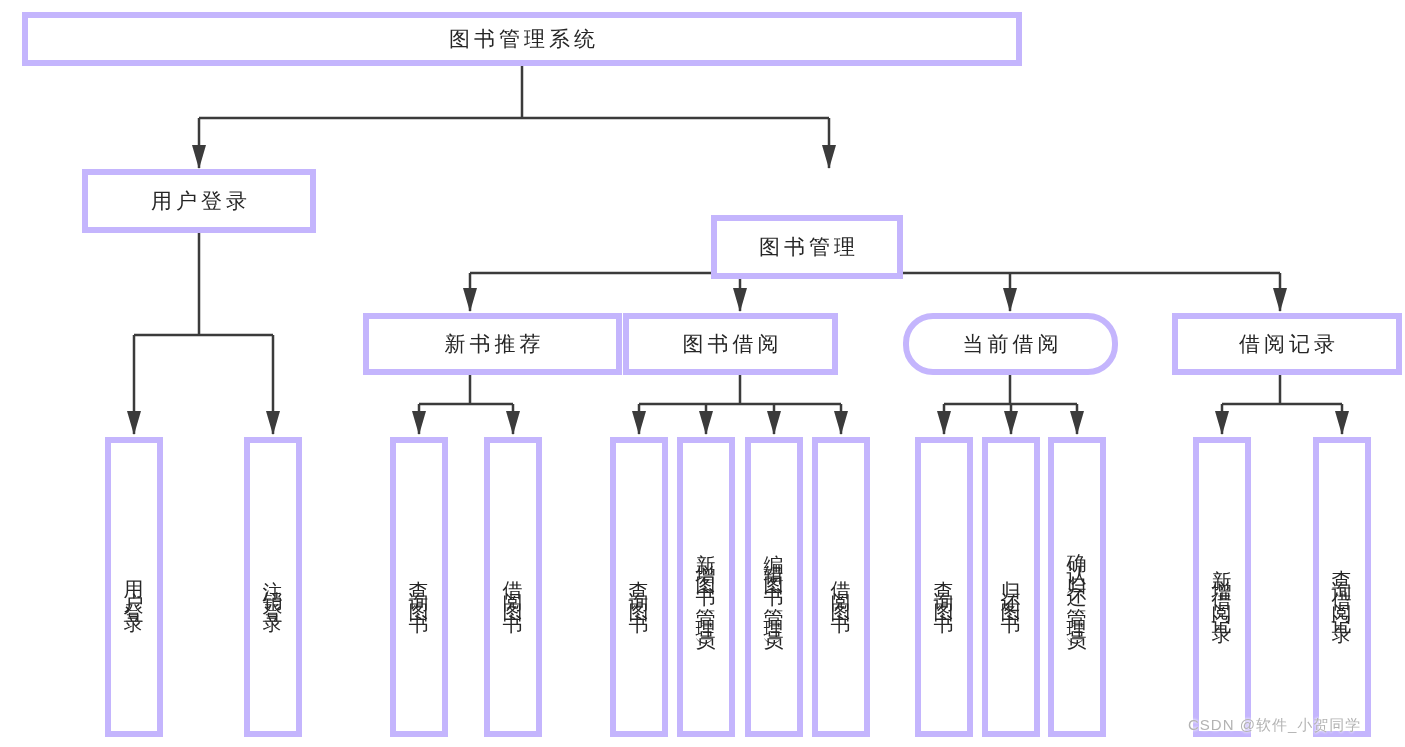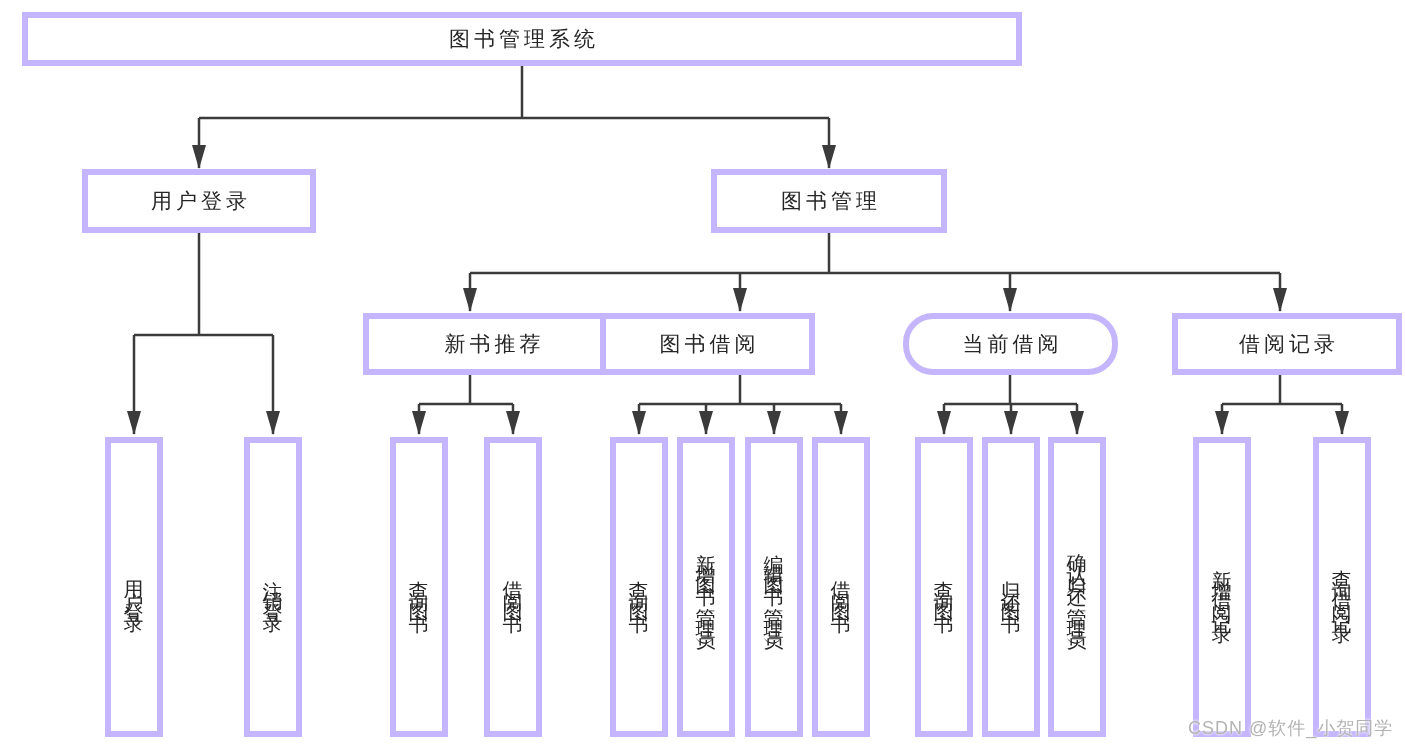--- a/index.html
+++ b/index.html
@@ -52,21 +52,21 @@
     letter-spacing: 11px;
     text-indent: 0;
     white-space: nowrap;
     line-height: 1;
   }
   .watermark {
     position: absolute;
     left: 1188px;
     top: 716px;
     z-index: 3;
-    font-size: 18px;
+    font-size: 15px;
     letter-spacing: 1px;
     color: #b3b3b3;
     text-shadow: 0 0 3px rgba(255,255,255,0.9), 0 0 3px rgba(255,255,255,0.9);
     white-space: nowrap;
   }
 </style>
 </head>
 <body>
 
 <div class="canvas">
@@ -110,28 +110,28 @@
     </g>
   </svg>
 
   <div class="node root-node">
     <span class="lbl">图书管理系统</span>
   </div>
 
   <div class="node l2-node" style="left:82px; width:234px;">
     <span class="lbl">用户登录</span>
   </div>
-  <div class="node l2-node" style="left:711px; width:236px;">
+  <div class="node l2-node" style="left:711px; width:192px;margin-top:46px;">
     <span class="lbl">图书管理</span>
   </div>
 
   <div class="node l3-node" style="left:363px; width:259px;">
     <span class="lbl">新书推荐</span>
   </div>
-  <div class="node l3-node" style="left:600px; width:215px;">
+  <div class="node l3-node" style="left:623px; width:215px;">
     <span class="lbl">图书借阅</span>
   </div>
   <div class="node l3-node" style="left:903px; width:215px;border-radius:30px;">
     <span class="lbl">当前借阅</span>
   </div>
   <div class="node l3-node" style="left:1172px; width:230px;">
     <span class="lbl">借阅记录</span>
   </div>
 
   <div class="node leaf-node" style="left:105px;">

